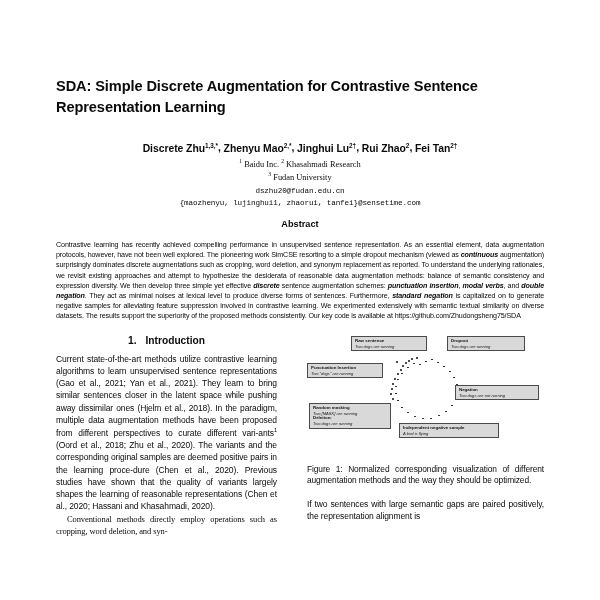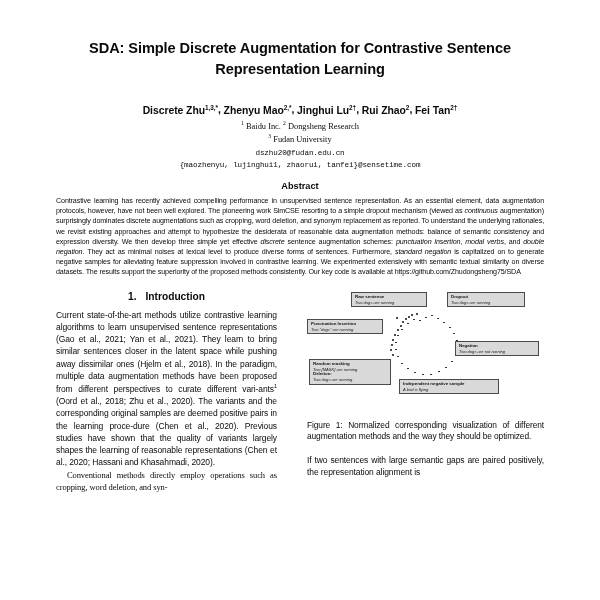--- a/index.html
+++ b/index.html
@@ -17,23 +17,23 @@
     padding: 0 56px;
     background: #fff;
   }
 
   
   .title {
     font-family: "Liberation Sans", sans-serif;
     font-weight: bold;
     font-size: 14.6px;
     line-height: 1.42;
-    text-align: center;
+    text-align: left;
     margin: 0;
-    padding-top: 38px;
+    padding-top: 76px;
     letter-spacing: -0.1px;
   }
 
   
   .authors {
     font-family: "Liberation Sans", sans-serif;
     font-weight: bold;
     font-size: 10.4px;
     text-align: center;
     margin-top: 24px;
@@ -57,30 +57,30 @@
     letter-spacing: -0.1px;
   }
 
   
   .abs-head {
     font-family: "Liberation Sans", sans-serif;
     font-weight: bold;
     font-size: 9.2px;
     text-align: center;
     margin-top: 9px;
-    margin-bottom: 5px;
+    margin-bottom: 11px;
   }
   .abs-body {
     font-family: "Liberation Sans", sans-serif;
     font-size: 7.15px;
     line-height: 1.43;
     text-align: justify;
     letter-spacing: -0.12px;
   }
-  .bi { font-weight: normal; font-style: italic; }
+  .bi { font-weight: bold; font-style: italic; }
 
   .keywords {
     font-family: "Liberation Sans", sans-serif;
     font-size: 7.15px;
     line-height: 1.45;
     text-align: justify;
     margin-top: 14px;
     letter-spacing: -0.12px;
   }
   .keywords b { font-weight: bold; }
@@ -183,21 +183,21 @@
   <div class="authors">
     <span><span>Discrete Zhu</span><sup>1,3,*</sup></span>,
     <span><span>Zhenyu Mao</span><sup>2,*</sup></span>,
     <span><span>Jinghui Lu</span><sup>2†</sup></span>,
     <span><span>Rui Zhao</span><sup>2</sup></span>,
     <span><span>Fei Tan</span><sup>2†</sup></span>
   </div>
 
   <div class="affil">
     <sup>1</sup> <span>Baidu Inc.</span>
-    <sup>2</sup> <span>Dongsheng Research</span><br>
+    <sup>2</sup> <span>Khasahmadi Research</span><br>
     <sup>3</sup> <span>Fudan University</span>
   </div>
 
   <div class="email">
     <div>dszhu20@fudan.edu.cn</div>
     <div>{maozhenyu, lujinghui1, zhaorui, tanfei}@sensetime.com</div>
   </div>
 
   <div class="abs-head">Abstract</div>
   <div class="abs-body"><span>Contrastive learning has recently achieved compelling performance in unsupervised sentence representation. As an essential element, data augmentation protocols, however, have not been well explored. The pioneering work SimCSE resorting to a simple dropout mechanism (viewed as </span><span class="bi">continuous</span><span> augmentation) surprisingly dominates discrete augmentations such as cropping, word deletion, and synonym replacement as reported. To understand the underlying rationales, we revisit existing approaches and attempt to hypothesize the desiderata of reasonable data augmentation methods: balance of semantic consistency and expression diversity. We then develop three simple yet effective </span><span class="bi">discrete</span><span> sentence augmentation schemes: </span><span class="bi">punctuation insertion</span><span>, </span><span class="bi">modal verbs</span><span>, and </span><span class="bi">double negation</span><span>. They act as minimal noises at lexical level to produce diverse forms of sentences. Furthermore, </span><span class="bi">standard negation</span><span> is capitalized on to generate negative samples for alleviating feature suppression involved in contrastive learning. We experimented extensively with semantic textual similarity on diverse datasets. The results support the superiority of the proposed methods consistently. Our key code is available at https://github.com/Zhudongsheng75/SDA</span></div>

